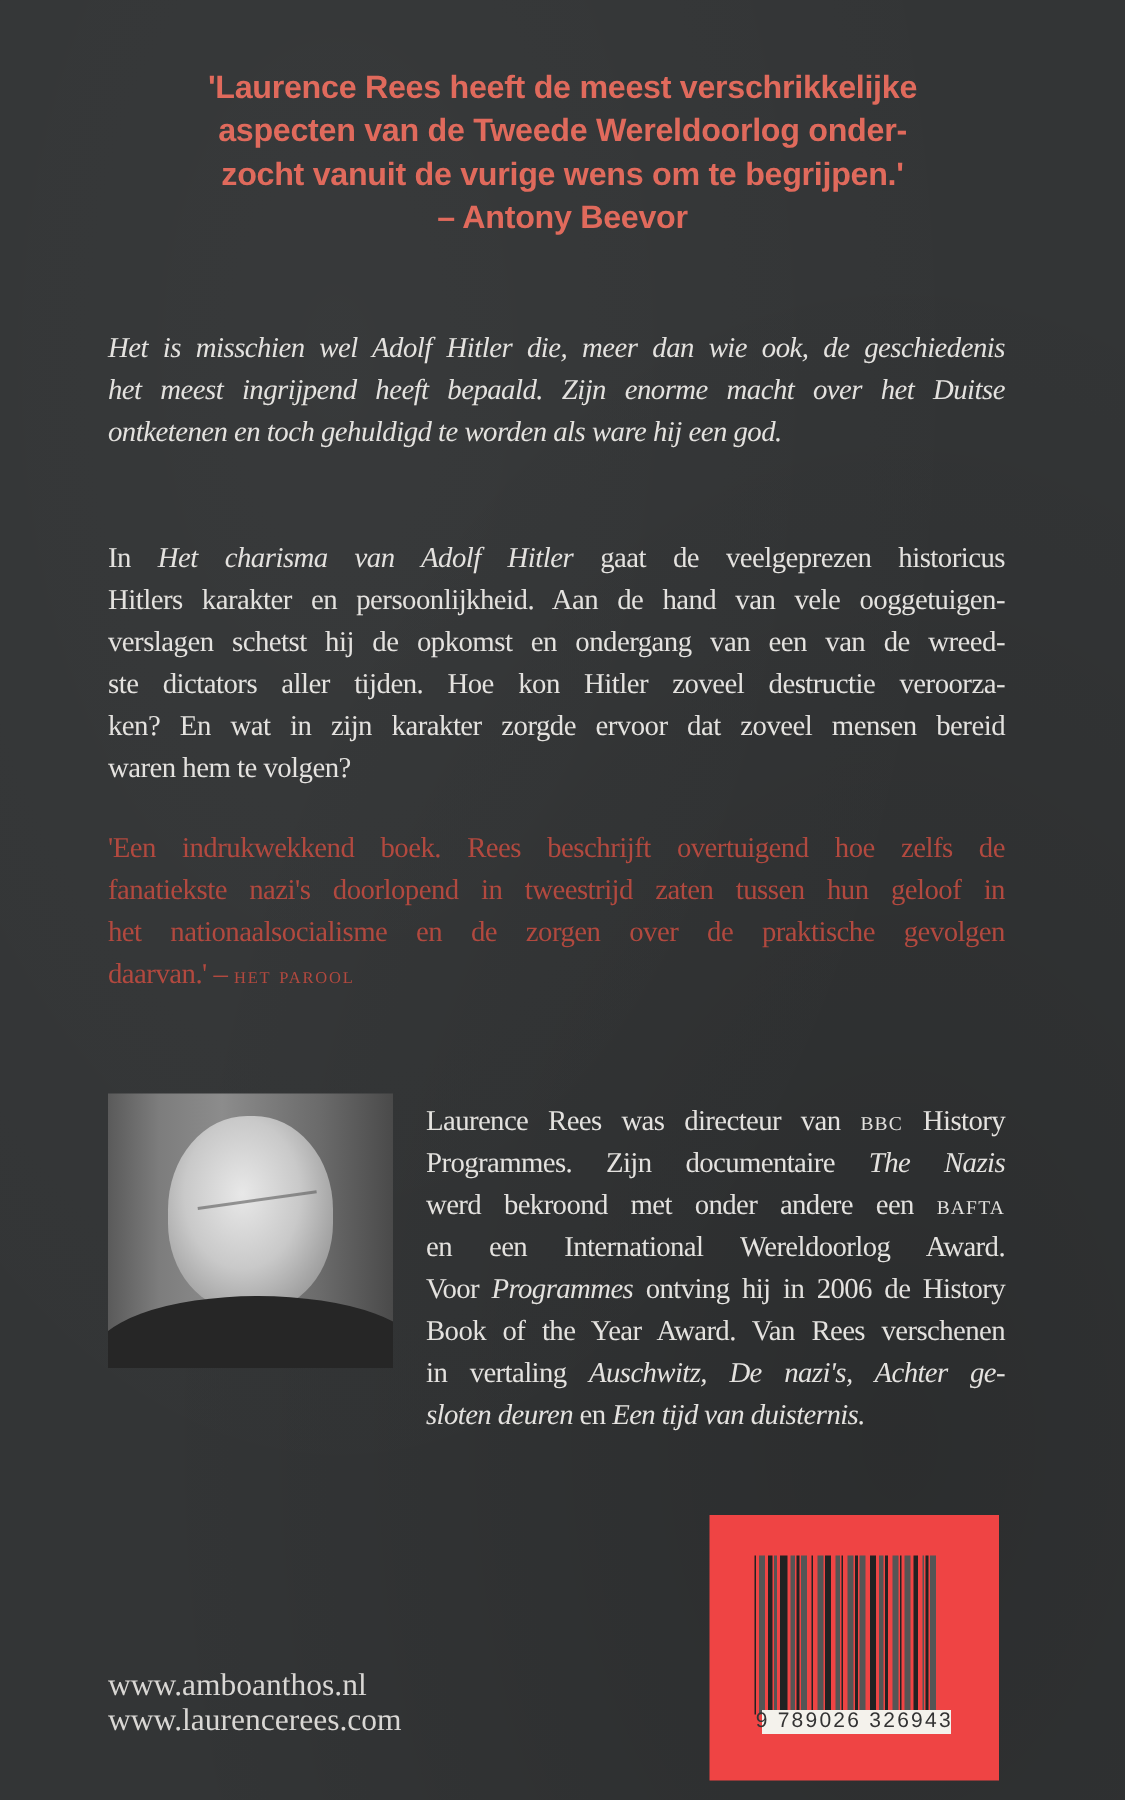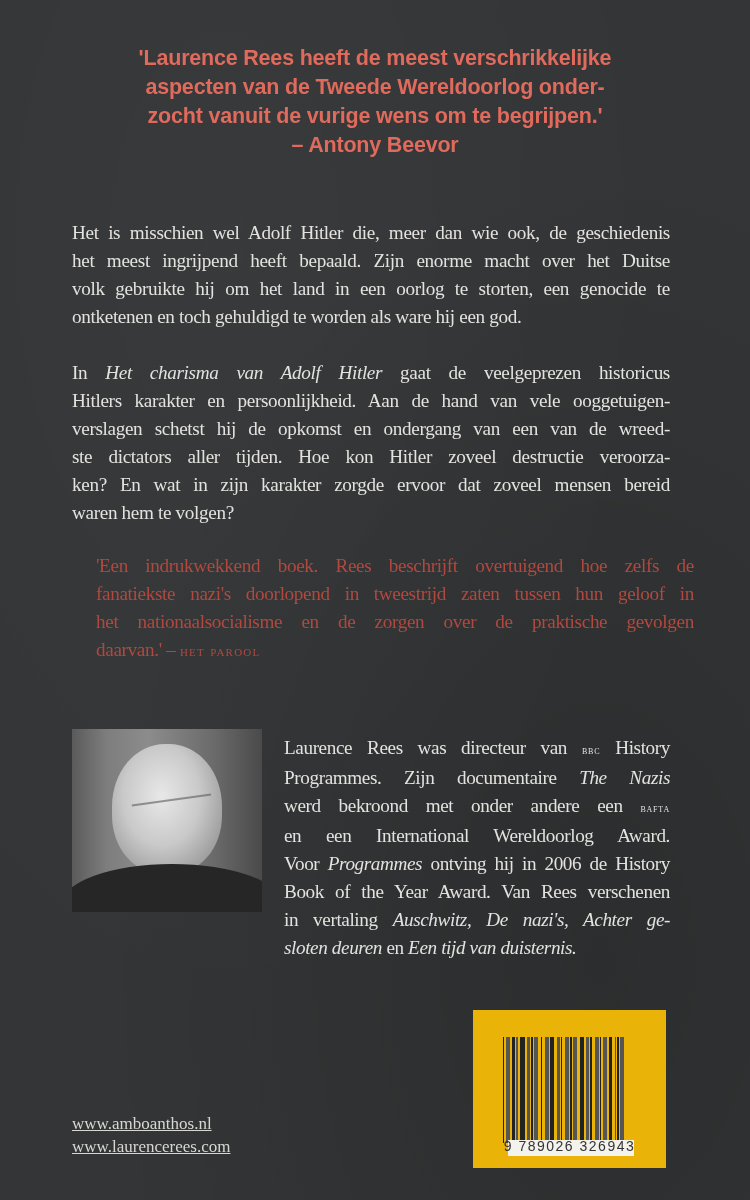--- a/index.html
+++ b/index.html
@@ -28,30 +28,29 @@
 
   .body-text {
     position: absolute; left: 72px; width: 598px;
     color: #e4e2df;
     font-size: 19.2px;
     line-height: 28px;
     letter-spacing: -0.35px;
   }
   .body-text .line { display: block; white-space: nowrap; text-align: justify; text-align-last: justify; }
   .body-text .line.last { text-align-last: left; }
-  .p1 { top: 219px; }
+  .p1 { top: 219px; font-style: italic; }
   .p2 { top: 359px; }
 
   .review-quote {
     position: absolute; left: 72px; top: 552px; width: 598px;
     color: #b2493f;
     font-size: 19.2px;
     line-height: 28px;
     letter-spacing: -0.35px;
-    margin-left: 24px;
   }
   .review-quote .line { display: block; white-space: nowrap; text-align-last: justify; }
   .review-quote .line.last { text-align-last: left; }
   .smallcaps { font-variant: small-caps; letter-spacing: 1.2px; font-size: 16px; }
 
   .author-photo {
     position: absolute; left: 72px; top: 729px; width: 190px; height: 183px;
     background: linear-gradient(90deg, #5a5a5a 0%, #7d7d7d 18%, #8c8c8c 40%, #6a6a6a 75%, #4a4a4a 100%);
     overflow: hidden;
   }
@@ -73,34 +72,33 @@
 
   .bio {
     position: absolute; left: 284px; top: 734px; width: 386px;
     color: #e4e2df;
     font-size: 19.2px;
     line-height: 28px;
     letter-spacing: -0.4px;
   }
   .bio .line { display: block; white-space: nowrap; text-align-last: justify; }
   .bio .line.last { text-align-last: left; text-align: right; }
-  .bio .sc { font-variant: small-caps; font-size: 11px; letter-spacing: 0.8px; }
+  .bio .sc { font-variant: small-caps; font-size: 19px; letter-spacing: 0.8px; }
 
   .urls {
     position: absolute; left: 72px; top: 1112px;
     color: #d9d7d4;
-    font-size: 17px;
+    font-size: 21px;
     line-height: 23px;
-    text-decoration: underline;
   }
   .urls a { display: block; color: inherit; text-decoration: none; }
 
   .barcode {
-    position: absolute; left: 473px; top: 1010px; width: 193px; height: 158px;
-    background: #eab308;
+    position: absolute; left: 473px; top: 1010px; width: 193px; height: 177px;
+    background: #ef4444;
   }
   .barcode .bars {
     position: absolute; left: 30px; top: 27px; width: 136px; height: 106px;
     display: flex; align-items: stretch;
   }
   .barcode .bars span { display: block; height: 100%; }
   .barcode .digits {
     position: absolute; left: 0; top: 128px; width: 193px;
     font-family: "Liberation Sans", "DejaVu Sans", sans-serif;
     font-size: 14px; color: #333;
@@ -120,21 +118,20 @@
   <div class="top-quote">
     <span class="line">'Laurence Rees heeft de meest verschrikkelijke</span>
     <span class="line">aspecten van de Tweede Wereldoorlog onder-</span>
     <span class="line">zocht vanuit de vurige wens om te begrijpen.'</span>
     <span class="line">– Antony Beevor</span>
   </div>
 
   <div class="body-text p1">
     <span class="line">Het is misschien wel Adolf Hitler die, meer dan wie ook, de geschiedenis</span>
     <span class="line">het meest ingrijpend heeft bepaald. Zijn enorme macht over het Duitse</span>
-    <span class="line">volk gebruikte hij om het land in een oorlog te storten, een genocide te</span>
     <span class="line last">ontketenen en toch gehuldigd te worden als ware hij een god.</span>
   </div>
 
   <div class="body-text p2">
     <span class="line"><span>In </span><i>Het charisma van Adolf Hitler</i><span> gaat de veelgeprezen historicus</span></span>
     <span class="line">Hitlers karakter en persoonlijkheid. Aan de hand van vele ooggetuigen-</span>
     <span class="line">verslagen schetst hij de opkomst en ondergang van een van de wreed-</span>
     <span class="line">ste dictators aller tijden. Hoe kon Hitler zoveel destructie veroorza-</span>
     <span class="line">ken? En wat in zijn karakter zorgde ervoor dat zoveel mensen bereid</span>
     <span class="line last">waren hem te volgen?</span>

